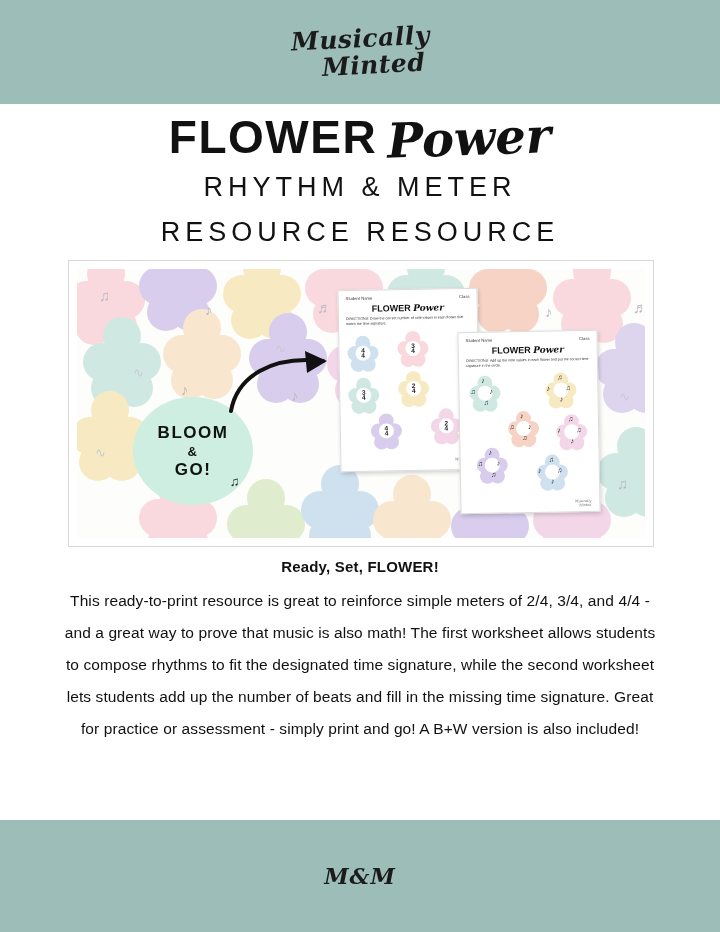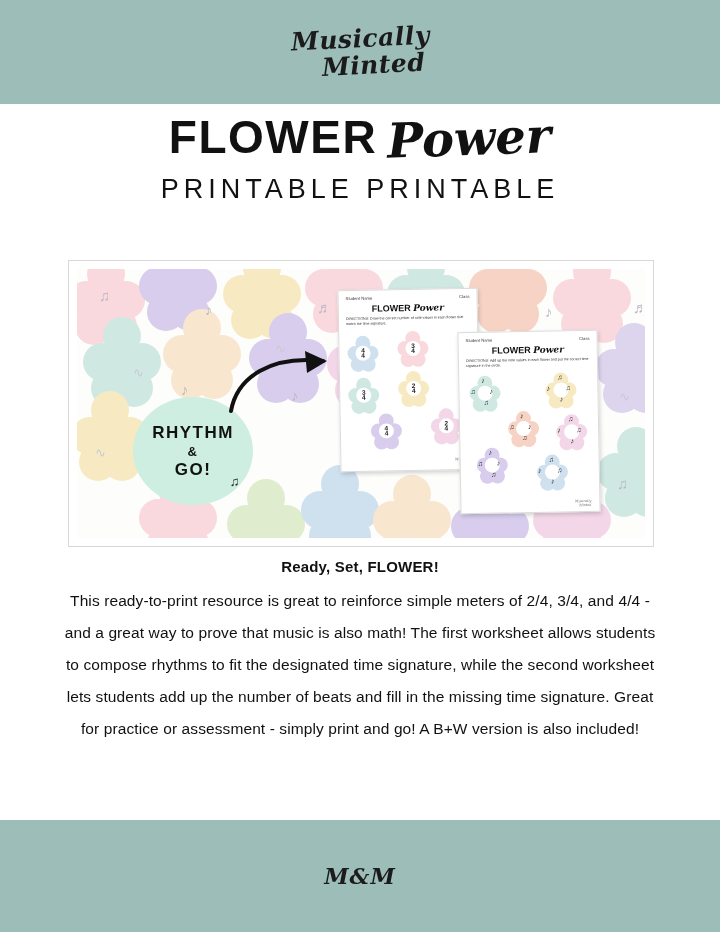--- a/index.html
+++ b/index.html
@@ -234,21 +234,22 @@
 <div class="brand-top">
   <div class="brand-line1">Musically</div>
   <div class="brand-line2">Minted</div>
 </div>
 
 <div class="title-wrap">
   <div class="title-row">
     <span class="title-flower">FLOWER</span>
     <span class="title-power">Power</span>
   </div>
-  <div class="title-sub2">PRINTABLE PRINTABLE</div>
+  <div class="title-sub1">RHYTHM &amp; METER</div>
+  <div class="title-sub2">RESOURCE RESOURCE</div>
 </div>
 
 <div class="preview">
   <div class="preview-inner">
 
     <div class="flower" style="left:-10px; top:-14px;">
       <span class="p1" style="background:#f9d9dd"></span>
         <span class="p2" style="background:#f9d9dd"></span>
       <span class="p3" style="background:#f9d9dd"></span>
         <span class="p4" style="background:#f9d9dd"></span>
@@ -418,21 +419,21 @@
     <span class="squig" style="left:198px; top:72px;">∿</span>
     <span class="note" style="left:340px; top:22px;">♫</span>
     <span class="note" style="left:468px; top:34px;">♪</span>
     <span class="squig" style="left:542px; top:120px;">∿</span>
     <span class="note" style="left:556px; top:30px;">♬</span>
     <span class="note" style="left:540px; top:206px;">♫</span>
     <span class="squig" style="left:418px; top:186px;">∿</span>
     <span class="note" style="left:96px; top:206px;">♪</span>
 
     <div class="printgo">
-      <div class="l1">RHYTHM</div>
+      <div class="l1">BLOOM</div>
       <div class="l2">&amp;</div>
       <div class="l3">GO!</div>
       <span class="pgnote">♫</span>
     </div>
 
     <svg class="arrow" width="120" height="70" viewBox="0 0 120 70">
       <path d="M4 64 C10 30 44 8 96 14" stroke="#111" stroke-width="4" fill="none" stroke-linecap="round"></path>
       <path d="M78 4 L100 14 L80 26 Z" fill="#111"></path>
     </svg>
 

